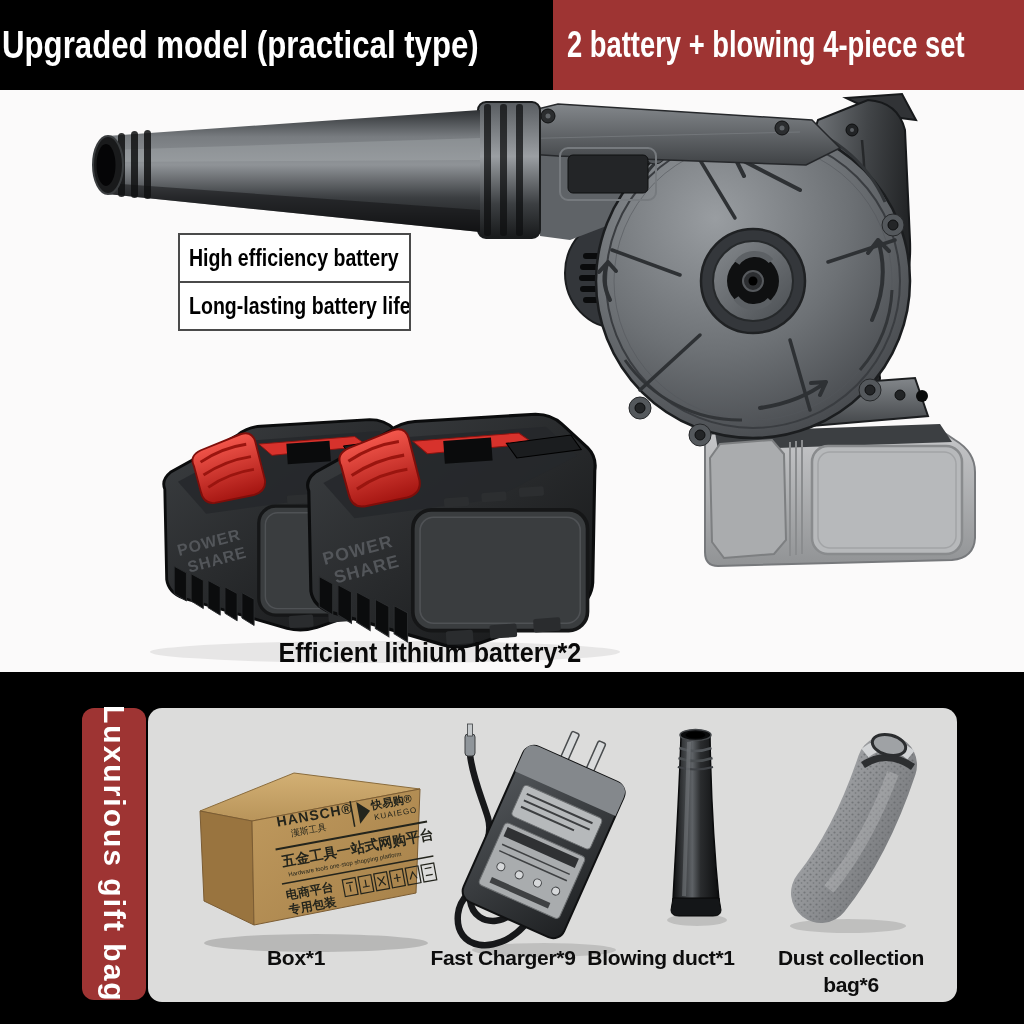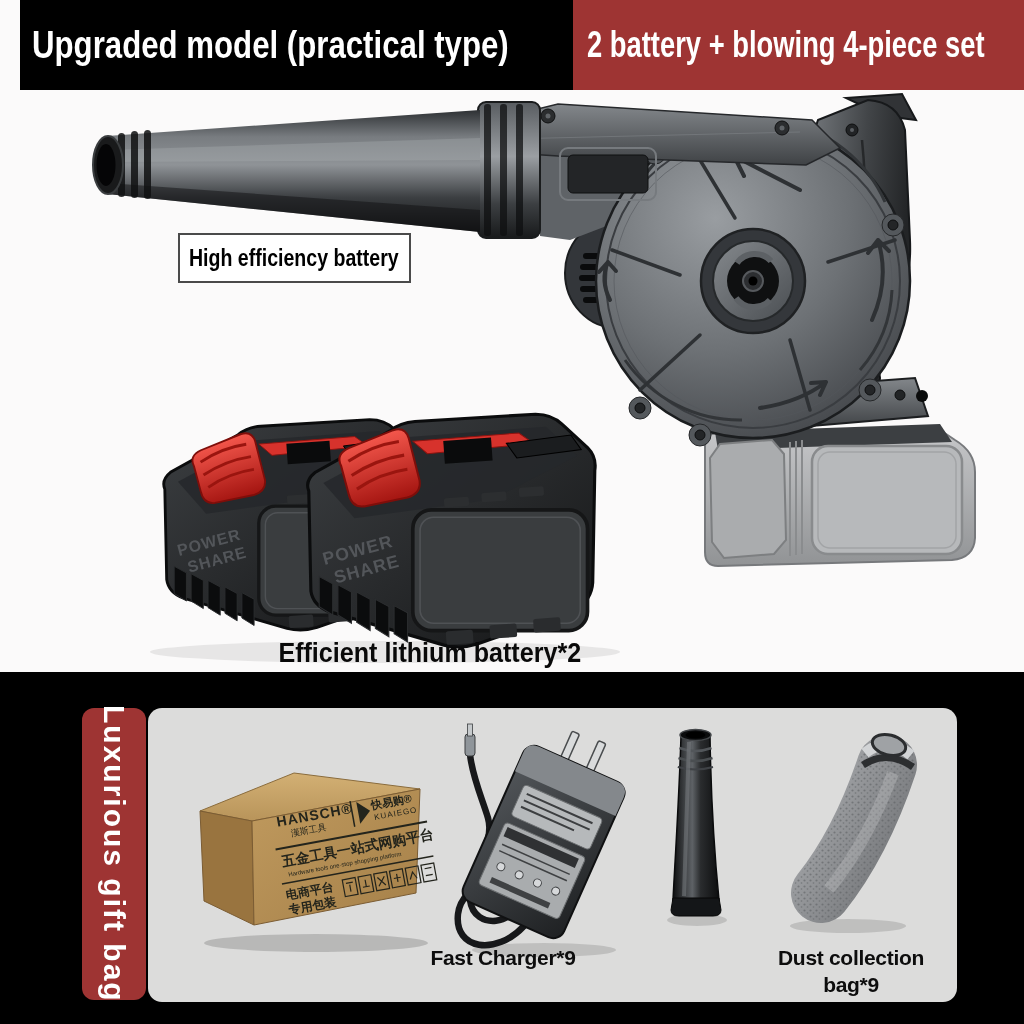--- a/index.html
+++ b/index.html
@@ -1,21 +1,21 @@
 <!DOCTYPE html>
 <html><head>
 <meta charset="utf-8">
 <style>
   html,body{margin:0;padding:0;background:#222;}
   .page{position:relative;width:1024px;height:1024px;overflow:hidden;
         font-family:"Liberation Sans","DejaVu Sans",sans-serif;background:#fbfafa;}
   
   .header{position:absolute;top:0;left:0;width:1024px;height:90px;display:flex;}
   .header-left{width:553px;height:90px;background:#000;display:flex;align-items:center;
-               padding-left:12px;box-sizing:border-box;overflow:hidden;margin-left:20px;}
+               padding-left:2px;box-sizing:border-box;overflow:hidden;}
   .header-right{flex:1;height:90px;background:#9e3433;display:flex;align-items:center;
                 padding-left:14px;box-sizing:border-box;overflow:hidden;}
   .header-left span{display:inline-block;color:#fff;font-weight:bold;font-size:39px;
                     white-space:nowrap;transform:scaleX(.80);transform-origin:left center;}
   .header-right span{display:inline-block;color:#fff;font-weight:bold;font-size:36px;
                      white-space:nowrap;transform:scaleX(.76);transform-origin:left center;}
   
   .main{position:absolute;top:90px;left:0;width:1024px;height:582px;background:#fbfafa;}
   .product-svg{position:absolute;top:0;left:0;}
   .features{position:absolute;left:178px;top:143px;width:233px;}
@@ -289,20 +289,23 @@
             <text x="36" y="142">POWER</text>
             <text x="42" y="162">SHARE</text>
           </g>
         </g>
       </g>
     </svg>
 
     <div class="features">
       <div class="feature-box">
         <span>High efficiency battery</span>
+      </div>
+      <div class="feature-box">
+        <span>Long-lasting battery life</span>
       </div>
     </div>
 
     <div class="battery-caption">
       <span>Efficient lithium battery*2</span>
     </div>
 
   </div>
 
   <div class="bottom">
@@ -421,18 +424,20 @@
         </defs>
         <ellipse cx="75" cy="203" rx="58" ry="7" fill="#000" opacity="0.13"></ellipse>
         <path d="M114,42 Q88,120 48,170" stroke="url(#gBag)" stroke-width="60" fill="none" stroke-linecap="round"></path>
         <path d="M114,42 Q88,120 48,170" stroke="url(#pSpeck)" stroke-width="56" fill="none" stroke-linecap="round" opacity="0.55"></path>
         <path d="M120,50 Q94,120 56,166" stroke="#ffffff" stroke-width="12" fill="none" opacity="0.18"></path>
         <path d="M92,30 Q114,12 138,32" stroke="#d2d4d6" stroke-width="11" fill="none"></path>
         <path d="M90,42 Q114,26 140,44" stroke="#2c2e30" stroke-width="7" fill="none"></path>
         <ellipse cx="116" cy="22" rx="17" ry="10" fill="#9fa2a5" stroke="#2b2d2f" stroke-width="3" transform="rotate(14 116 22)"></ellipse>
       </svg>
 
+      <div class="cap" style="left:68px;width:160px;">Box*1</div>
       <div class="cap" style="left:272px;width:166px;">Fast Charger*9</div>
-      <div class="cap" style="left:610px;width:186px;">Dust collection bag*9</div>
+      <div class="cap" style="left:430px;width:166px;">Blowing duct*1</div>
+      <div class="cap" style="left:610px;width:186px;">Dust collection bag*6</div>
     </div>
   </div>
 
 </div>
 
 </body></html>

